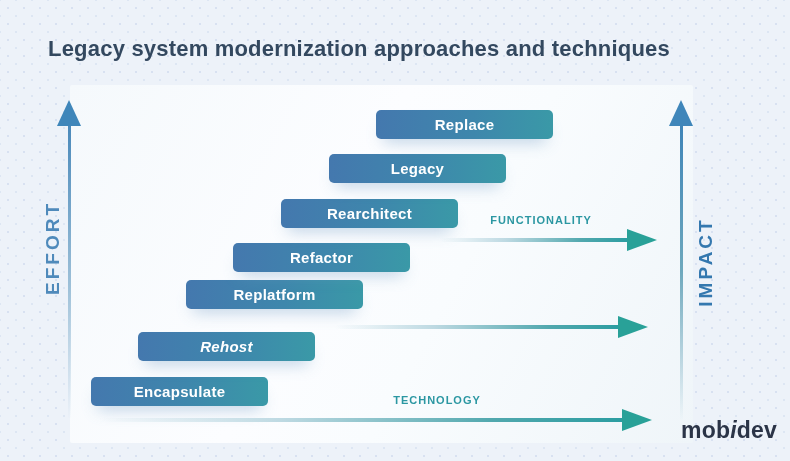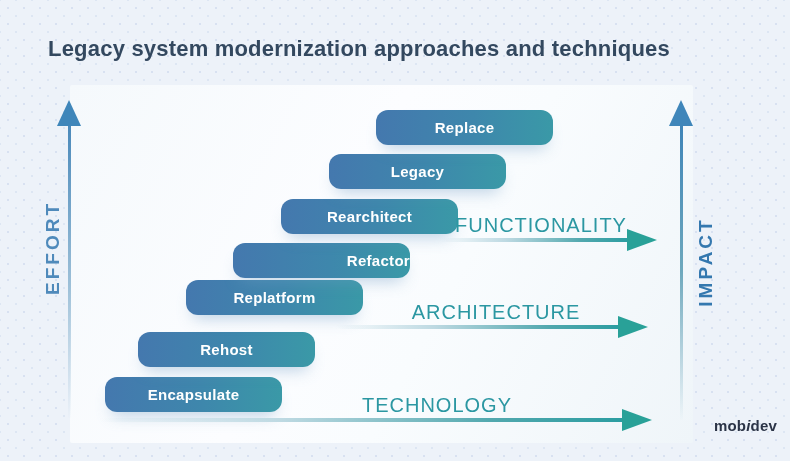--- a/index.html
+++ b/index.html
@@ -63,43 +63,43 @@
     font-size: 19px; font-weight: bold;
     letter-spacing: 3px;
     transform: rotate(-90deg);
   }
   .axis-label.effort { left: -47px; top: 237px; color: #4f8abb; }
   .axis-label.impact { left: 606px; top: 251px; color: #3478af; }
 
   
   .bar {
     position: absolute;
-    width: 177px; height: 35px;
+    width: 177px; height: 29px;
     background: linear-gradient(90deg, #4478ae 0%, #3e87ac 55%, #3a99a7 100%);
-    border-radius: 12px;
+    border-radius: 5px;
     display: flex; align-items: center; justify-content: center;
     color: #ffffff;
     font-size: 15px; font-weight: 600;
     letter-spacing: 0.3px;
     box-shadow: 0 10px 16px -7px rgba(110,155,195,0.45);
   }
-  .bar-encapsulate { left: 91px;  top: 377px; margin-left: 14px; }
-  .bar-rehost      { left: 138px; top: 332px; }
+  .bar-encapsulate { left: 91px;  top: 377px; }
+  .bar-rehost      { left: 138px; top: 332px; font-style: italic; }
   .bar-replatform  { left: 186px; top: 280px; }
-  .bar-refactor    { left: 233px; top: 243px; justify-content: flex-end; }
+  .bar-refactor    { left: 233px; top: 243px; }
   .bar-rearchitect { left: 281px; top: 199px; }
   .bar-rebuild     { left: 329px; top: 154px; }
   .bar-replace     { left: 376px; top: 110px; }
 
   
   .level-label {
     position: absolute;
     width: 220px;
     text-align: center;
-    font-size: 20px; font-weight: normal;
+    font-size: 11px; font-weight: bold;
     letter-spacing: 1px;
     color: #2b97a2;
   }
   .level-label.technology   { left: 327px; top: 394px; }
   .level-label.architecture { left: 386px; top: 301px; }
   .level-label.functionality{ left: 431px; top: 214px; }
 
   .h-line {
     position: absolute;
     height: 4px;
@@ -124,21 +124,21 @@
     border-left: 30px solid #29a198;
   }
   .h-head.technology   { left: 622px; top: 409px; }
   .h-head.architecture { left: 618px; top: 316px; }
   .h-head.functionality{ left: 627px; top: 229px; }
 
   
   .logo {
     position: absolute;
     right: 13px; top: 417px;
-    font-size: 15px; font-weight: bold;
+    font-size: 23px; font-weight: bold;
     color: #2b3447;
     letter-spacing: 0.2px;
   }
   .logo .it { font-style: italic; }
 </style>
 </head>
 <body>
 
 <div class="stage">
 
@@ -173,21 +173,20 @@
     <span>Legacy</span>
   </div>
   <div class="bar bar-replace">
     <span>Replace</span>
   </div>
 
   <div class="level-label technology">TECHNOLOGY</div>
   <div class="h-line technology"></div>
   <div class="h-head technology"></div>
 
-  <div class="level-label architecture">ARCHITECTURE</div>
   <div class="h-line architecture"></div>
   <div class="h-head architecture"></div>
 
   <div class="level-label functionality">FUNCTIONALITY</div>
   <div class="h-line functionality"></div>
   <div class="h-head functionality"></div>
 
   <div class="logo"><span>mob</span><span class="it">i</span><span>dev</span></div>
 
 </div>

